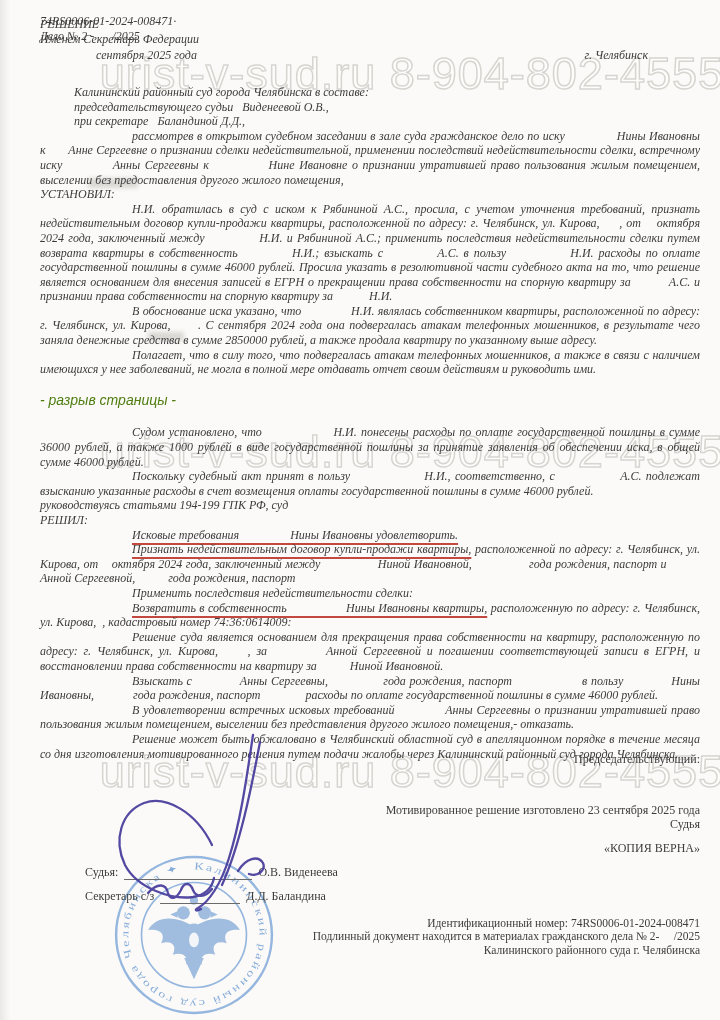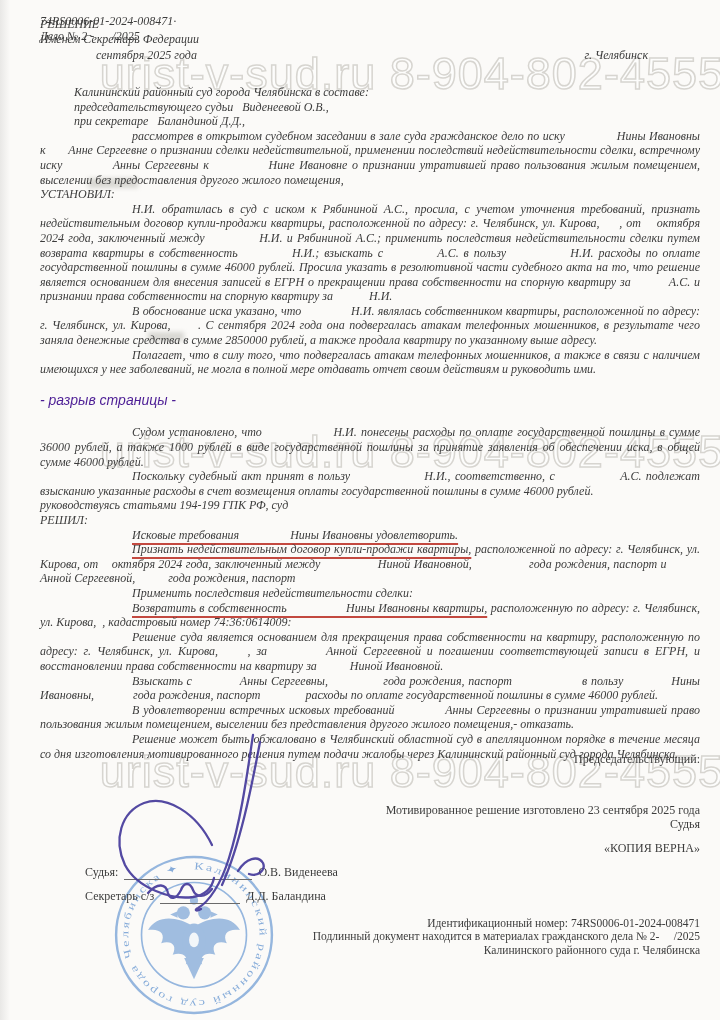--- a/index.html
+++ b/index.html
@@ -22,21 +22,21 @@
     z-index:1; pointer-events:none;
   }
   .main { position:absolute; top:14px; left:40px; width:660px; font-size:12px; line-height:14.6px; z-index:2;font-style:italic; }
   .main p { margin:0; text-align:justify; }
   .ind { text-indent:92px; }
   .center { text-align:center; text-indent:0; }
   .head-left { margin-left:34px; text-align:left; }
   .daterow { display:flex; justify-content:space-between; padding:2px 52px 0 56px; }
   .comp { margin-left:34px; margin-top:22px; text-align:left; }
   .sp6 { margin-top:6px; } .sp10 { margin-top:10px; } .sp14 { margin-top:14px; }
-  .pagebreak { font-family:"Liberation Sans", sans-serif; font-size:14px; color:#4c1d95;
+  .pagebreak { font-family:"Liberation Sans", sans-serif; font-size:14px; color:#4d7c0f;
                text-align:center; margin-top:16px !important; margin-bottom:18px !important; }
   .redline { text-decoration:underline; text-decoration-color:rgba(187,48,38,.88);
              text-decoration-thickness:2px; text-underline-offset:4px; }
   .footer { position:absolute; top:752px; left:40px; width:660px; font-size:12px; line-height:14.6px; z-index:2; }
   .footer p { margin:0; text-align:right; }
   .presiding { margin-left:30px; }
   .lab45 { margin-left:45px; }
   .sigrow { margin-left:45px; display:flex; align-items:flex-end; }
   .sigline { display:inline-block; border-bottom:1.2px solid #6a6a6a; height:12px; }
   .idblock { margin-left:24px; margin-top:13px; font-size:11.5px; line-height:13.6px; }

